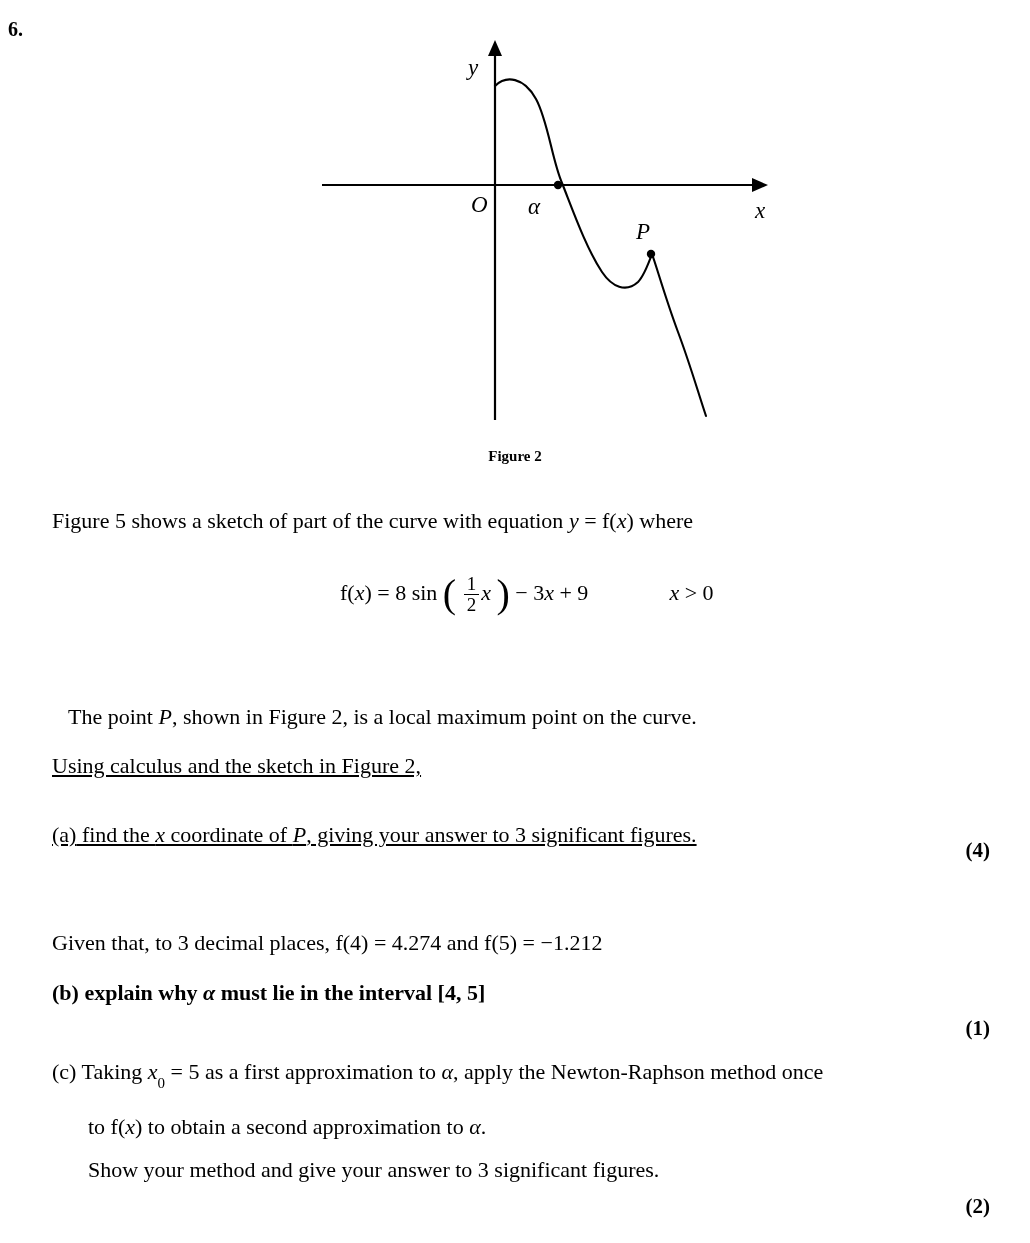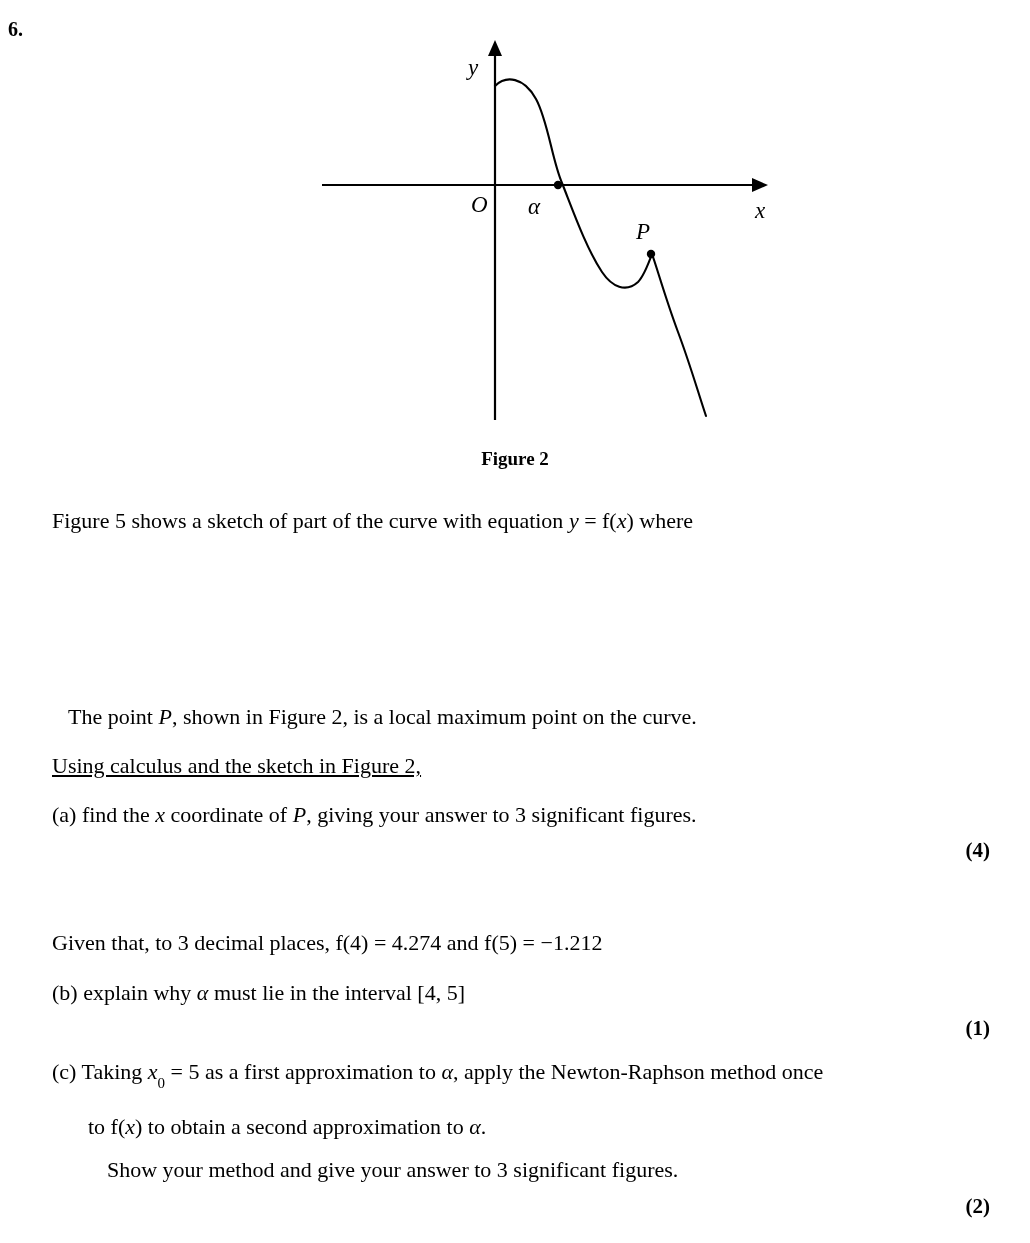--- a/index.html
+++ b/index.html
@@ -34,48 +34,48 @@
     width: 500px;
     height: 420px;
   }
   .figure-caption {
     position: absolute;
     left: 0;
     top: 448px;
     width: 1030px;
     text-align: center;
     font-weight: bold;
-    font-size: 19px;
+    font-size: 15px;
   }
   .body-text {
     position: absolute;
     left: 52px;
     font-size: 22px;
     line-height: 1.2;
   }
   .t1 { top: 508px; }
   .eq-line {
     position: absolute;
     left: 340px;
     top: 575px;
     font-size: 22px;
     white-space: nowrap;
   }
   .t2 { top: 655px; }
   .t3 { top: 704px; margin-left: 16px; }
   .t4 { top: 753px; text-decoration: underline; }
-  .t5 { top: 802px; }
+  .t5 { top: 822px; text-decoration: underline; }
   .m1 { position: absolute; right: 40px; top: 838px; font-weight: bold; font-size: 21px; }
   .t6 { top: 880px; }
   .t7 { top: 930px; text-align: right; }
-  .t8 { top: 980px; }
+  .t8 { top: 980px; font-weight: bold; }
   .m2 { position: absolute; right: 40px; top: 1016px; font-weight: bold; font-size: 21px; }
   .t9 { top: 1059px; font-family: Liberation Serif, serif; }
   .t10 { top: 1108px; left: 88px; margin-top: 6px; }
-  .t11 { top: 1157px; left: 88px; margin-left: 19px; }
+  .t11 { top: 1157px; left: 88px; }
   .m3 { position: absolute; right: 40px; top: 1194px; font-weight: bold; font-size: 21px; }
 
   i, .it { font-style: italic; }
 
   .frac {
     display: inline-block;
     vertical-align: middle;
     text-align: center;
     font-size: 19px;
     line-height: 1.05;
@@ -132,20 +132,32 @@
       <text x="336" y="219" font-family="Liberation Serif, serif" font-style="italic" font-size="23">P</text>
     </svg>
   </div>
 
   <div class="figure-caption">Figure 2</div>
 
   <div class="body-text t1">
     <span>Figure 5 shows a sketch of part of the curve with equation </span><i>y</i><span> = f(</span><i>x</i><span>)</span><span>  where</span>
   </div>
 
+  <div class="eq-line">
+    <span>f(</span><i>x</i><span>) = 8 sin</span>
+    <span class="bigparen">(</span>
+    <span class="frac">
+      <span class="num">1</span>
+      <span class="den">2</span>
+    </span><i>x</i>
+    <span class="bigparen">)</span>
+    <span>− 3</span><i>x</i><span> + 9</span>
+    <span style="display:inline-block;width:70px"></span>
+    <i>x</i><span> &gt; 0</span>
+  </div>
 
 
   <div class="body-text t3">
     <span>The point </span><i>P</i><span>, shown in Figure 2, is a local maximum point on the curve.</span>
   </div>
 
   <div class="body-text t4">Using calculus and the sketch in Figure 2,</div>
 
   <div class="body-text t5">
     <span>(a)</span><span> find the </span><i>x</i><span> coordinate of </span><i>P</i><span>, giving your answer to 3 significant figures.</span>

